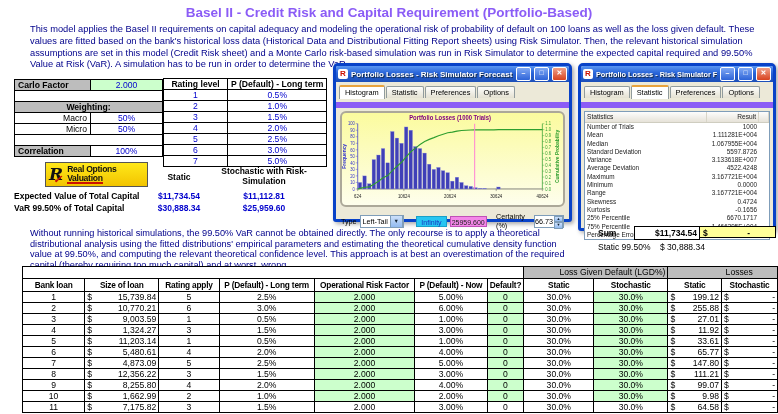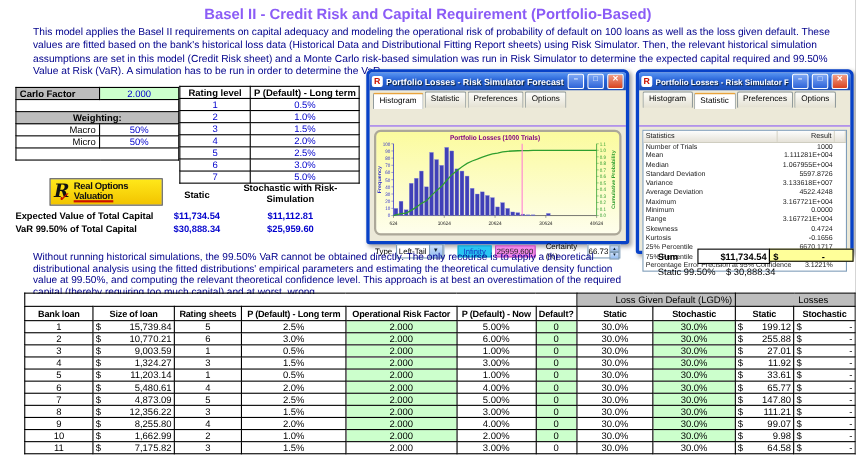--- a/index.html
+++ b/index.html
@@ -31,21 +31,21 @@
   .sum-lab{font-weight:bold;font-size:8.5px;}
   .sum-val{font-weight:bold;font-size:8.5px;color:#0000CC;text-align:center;}
 
   
   .window{position:absolute;box-sizing:border-box;border:3px solid #0842C8;border-radius:5px 5px 3px 3px;background:#ECE9D8;box-shadow:2px 2px 4px rgba(0,0,0,.35);}
   .titlebar{height:16px;border-radius:2px 2px 0 0;background:linear-gradient(180deg,#5A96F2 0%,#2763D8 45%,#2althou763D8 70%,#1C4FB8 100%);background:linear-gradient(180deg,#5A96F2 0%,#2763D8 45%,#1C4FB8 100%);display:flex;align-items:center;gap:3px;padding:0 2px;color:#fff;font-size:8px;font-weight:bold;white-space:nowrap;overflow:hidden;}
   .win-icon{width:10px;height:10px;background:#fff;border-radius:2px;color:#CC1100;font-size:8px;font-weight:bold;line-height:10px;text-align:center;flex:0 0 auto;}
   .tb-title{flex:1 1 auto;overflow:hidden;text-shadow:1px 1px 1px #123;}
   .win-btn{flex:0 0 auto;width:13px;height:12px;border:1px solid #fff;border-radius:2px;font-size:7px;line-height:10px;text-align:center;color:#fff;background:linear-gradient(#7FA8F4,#2E64D8);cursor:pointer;}
   .win-btn.close{background:linear-gradient(#F0A088,#D8431F);}
-  .tabs{display:flex;height:15px;padding:1px 0 16px 3px;gap:1px;border-bottom:1px solid #8b5cf6;}
+  .tabs{display:flex;align-items:flex-end;height:15px;padding:1px 0 4px 3px;gap:1px;border-bottom:6px solid #8b5cf6;}
   .tab{font-size:7.4px;line-height:11px;padding:0 5px;border:1px solid #919B9C;border-bottom:none;border-radius:2px 2px 0 0;background:linear-gradient(#FDFDFB,#E4E1D2);cursor:pointer;white-space:nowrap;}
   .tab.active{background:#FFFFFF;border-top:2px solid #E8A33D;position:relative;top:1px;line-height:12px;}
 
   .chart-frame{margin:3px 4px 2px 4px;height:92px;border:2px solid #ACA899;border-radius:6px;background:linear-gradient(180deg,#FBFB9E,#FEFEEC);position:relative;overflow:hidden;}
   .chart-frame svg{position:absolute;left:0;top:0;width:100%;height:100%;}
 
   .controls{display:flex;align-items:center;gap:3px;padding:3px 5px 0 5px;font-size:7.2px;color:#000;}
   .dropdown{width:52px;height:13px;background:#fff;border:1px solid #7F9DB9;display:flex;align-items:center;font-size:7.2px;padding-left:2px;box-sizing:border-box;cursor:pointer;}
   .dd-arrow{margin-left:auto;width:11px;height:11px;background:linear-gradient(#CDE0FA,#91BAF0);border:1px solid #7F9DB9;font-size:5.5px;line-height:11px;text-align:center;color:#123;}
   .tailbox{height:11px;line-height:11px;font-size:7px;text-align:center;box-sizing:border-box;}
@@ -102,20 +102,24 @@
       <td class="r">Macro</td>
       <td class="blu c">50%</td>
     </tr>
     <tr>
       <td class="r">Micro</td>
       <td class="blu c">50%</td>
     </tr>
     <tr>
           <td class="nob" colspan="2"></td>
         </tr>
+    <tr>
+      <td class="hdr">Correlation</td>
+      <td class="blu c">100%</td>
+    </tr>
   </tbody>
     </table>
 
   <table class="mini" style="left:163px;top:78px;">
     <colgroup>
         <col style="width:64px">
         <col style="width:98px">
       </colgroup>
     <thead>
       <tr>
@@ -425,21 +429,21 @@
     </colgroup>
     <tbody>
         <tr>
       <td class="nob" colspan="7"></td>
       <td class="ghdr" colspan="2">Loss Given Default (LGD%)</td>
       <td class="ghdr" colspan="2">Losses</td>
     </tr>
     <tr>
       <th>Bank loan</th>
       <th>Size of loan</th>
-      <th>Rating sheets</th>
+      <th>Rating apply</th>
       <th>P (Default) - Long term</th>
       <th>Operational Risk Factor</th>
       <th>P (Default) - Now</th>
       <th>Default?</th>
       <th>Static</th>
       <th>Stochastic</th>
       <th>Static</th>
       <th>Stochastic</th>
     </tr>
     </tbody>

